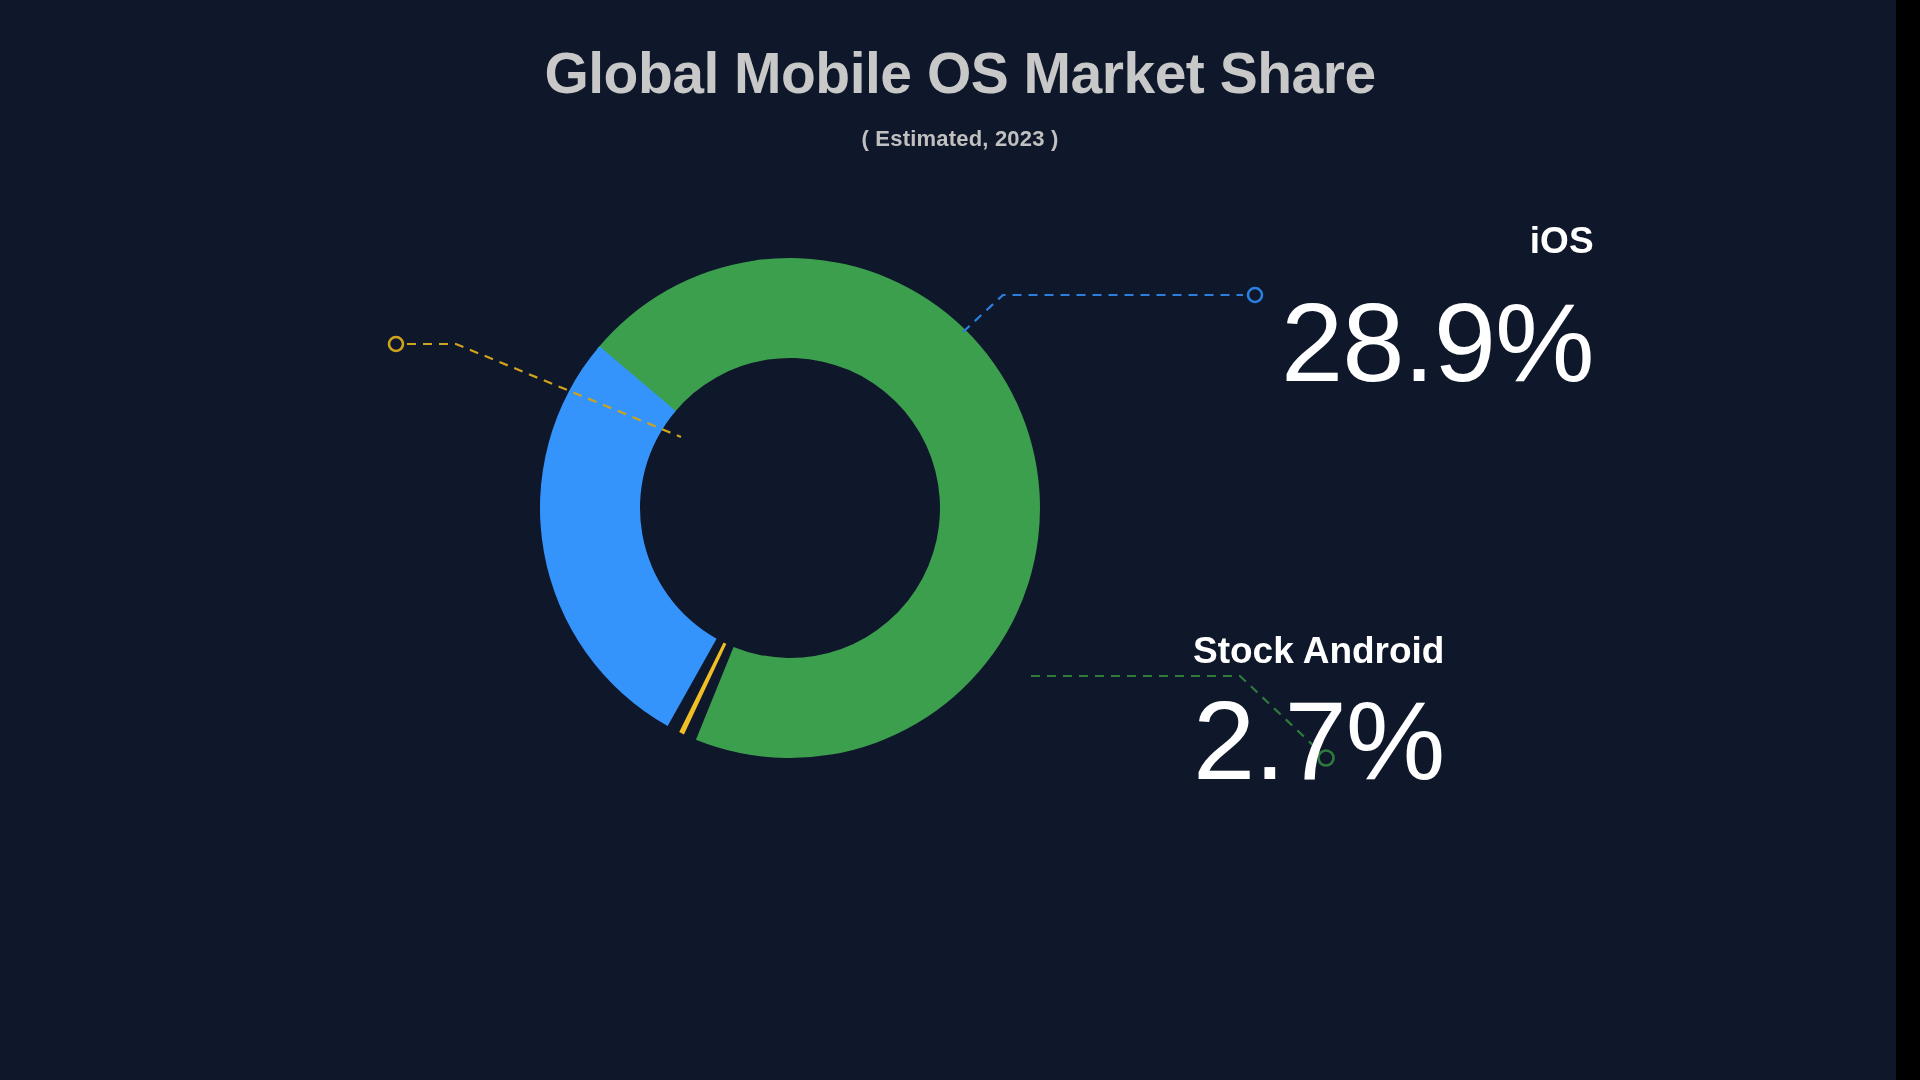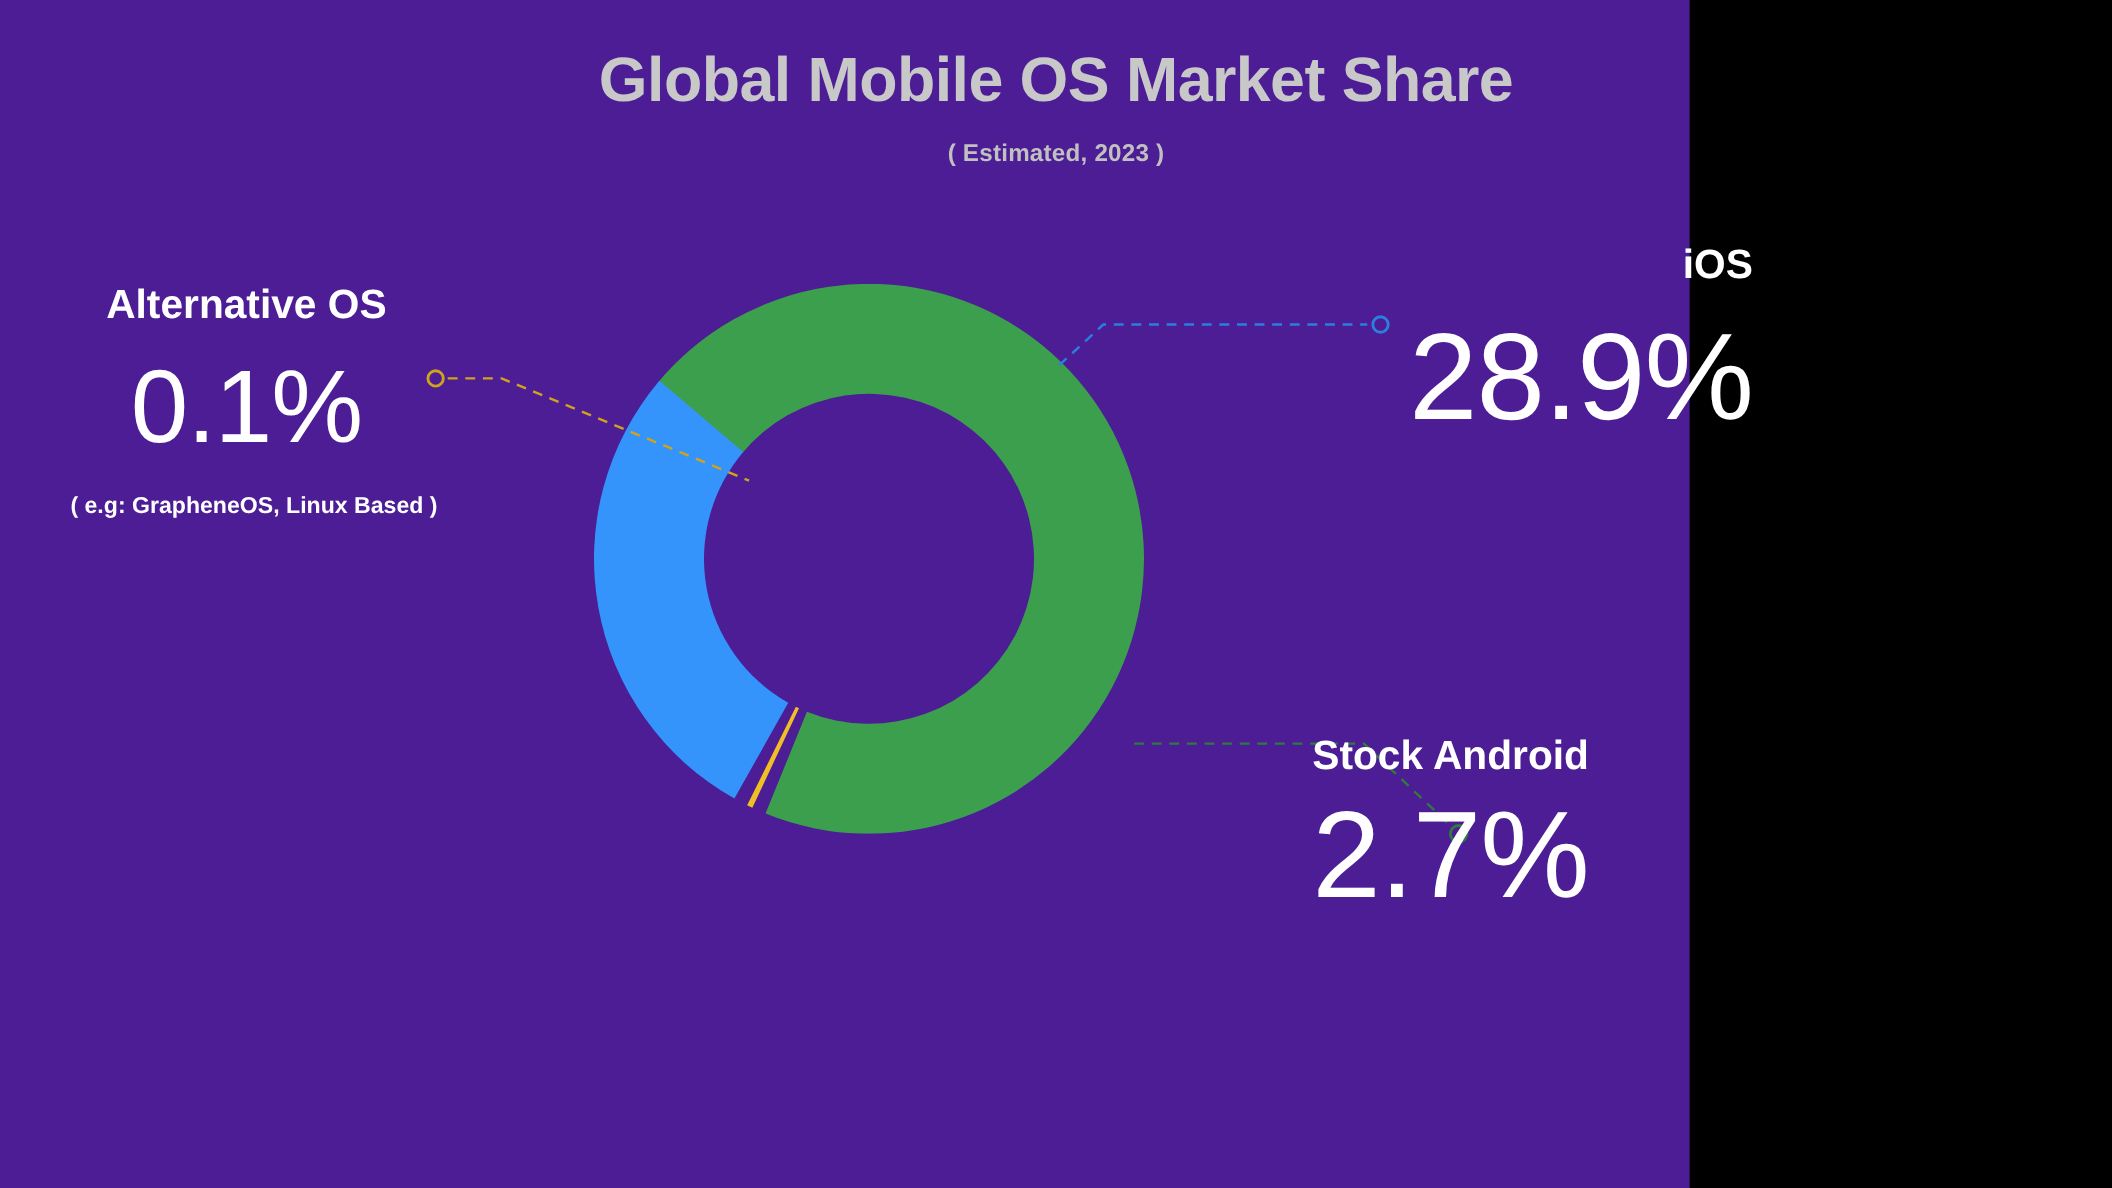--- a/index.html
+++ b/index.html
@@ -11,23 +11,23 @@
     width: 1920px;
     height: 1080px;
     overflow: hidden;
     font-family: "Liberation Sans", sans-serif;
     position: relative;
   }
 
   #stage {
     position: absolute;
     left: 0; top: 0;
-    width: 1536px;
+    width: 1896px;
     height: 1080px;
-    background: #4c1d95;
+    background: #0f172a;
     text-decoration: underline;
   }
 
   
   #header {
     position: absolute;
     left: 0;
     top: 44px;
     width: 1920px;
     text-align: center;
@@ -96,21 +96,21 @@
   #callout-ios {
     left: 1281px;
     top: 222px;
     text-align: right;
   }
   #callout-ios .callout-value { font-size: 112px; margin-top: 28px; }
 
   
   #callout-android {
     left: 1193px;
-    top: 668px;
+    top: 632px;
     text-align: left;
   }
   #callout-android .callout-value { font-size: 112px; margin-top: 16px; }
 
   
   #callout-altos {
     left: 64px;
     top: 258px;
     width: 320px;
     text-align: center;
@@ -164,19 +164,14 @@
   <div class="callout" id="callout-ios">
     <div class="callout-name">iOS</div>
     <div class="callout-value">28.9%</div>
   </div>
 
   <div class="callout" id="callout-android">
     <div class="callout-name">Stock Android</div>
     <div class="callout-value">2.7%</div>
   </div>
 
-  <div class="callout" id="callout-altos">
-    <div class="callout-name">Alternative OS</div>
-    <div class="callout-value">0.1%</div>
-    <div class="callout-note">( e.g: GrapheneOS, Linux Based )</div>
-  </div>
 
 </div>
 
 </body></html>

